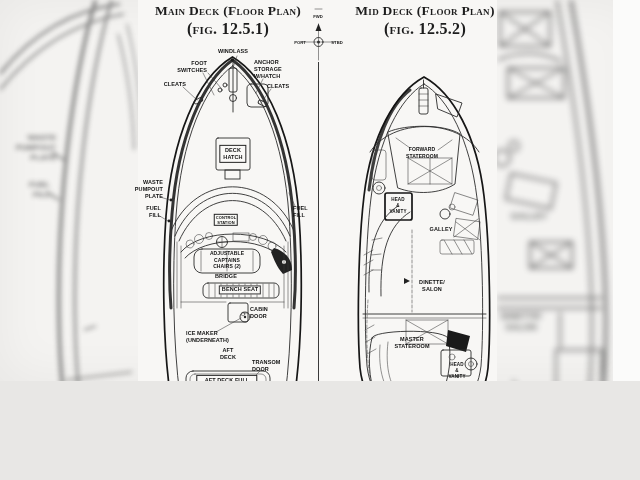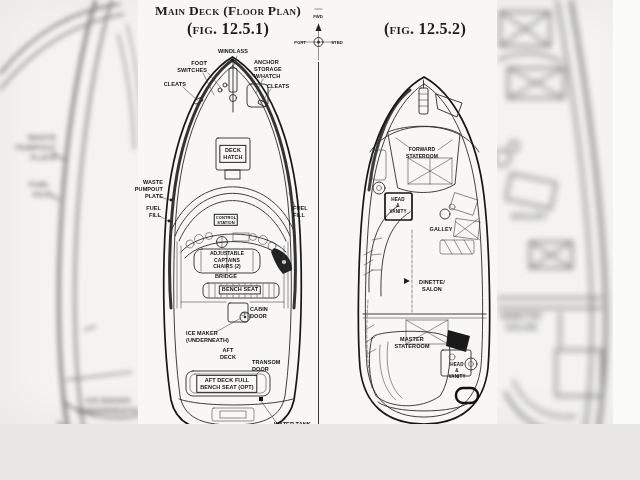--- a/index.html
+++ b/index.html
@@ -1,16 +1,16 @@
 <!DOCTYPE html>
 <html><head>
 <meta charset="utf-8">
 <style>
   html,body{margin:0;padding:0;background:#e8e7e5;}
-  .stage{position:relative;width:640px;height:424px;overflow:hidden;background:#f4f3f1;
+  .stage{position:relative;width:640px;height:381px;overflow:hidden;background:#f4f3f1;
          font-family:"Liberation Sans",sans-serif;box-shadow:inset 0 0 50px rgba(0,0,0,.05);}
   .stage svg{position:absolute;left:0;top:0;}
   
   .ln1{fill:none;stroke:#2b2b2b;stroke-width:.9;stroke-linecap:round;}
   .ln2{fill:none;stroke:#161616;stroke-width:1.7;stroke-linecap:round;}
   .ln3{fill:none;stroke:#101010;stroke-width:3;stroke-linecap:round;}
   .lnt{fill:none;stroke:#3c3c3c;stroke-width:.55;stroke-linecap:round;}
   
   .lbl{position:absolute;transform:translate(-50%,-50%);font-size:5.5px;font-weight:bold;
        color:#111;line-height:1.3;letter-spacing:.1px;text-align:center;white-space:pre-line;z-index:30;}
@@ -239,20 +239,21 @@
       <path d="M315.5 31 L318.5 23.5 L321.5 31 Z" fill="#222"></path>
       <line class="lnt" x1="302" y1="42" x2="335" y2="42"></line>
       <circle class="ln1" cx="318.5" cy="42" r="4.5" fill="#e8e7e5"></circle>
       <circle cx="318.5" cy="42" r="1.5" fill="#333"></circle>
       <line x1="318.5" y1="62" x2="318.5" y2="479" stroke="#3a3a3a" stroke-width="1"></line>
     </g>
   </svg>
 
   <div class="title" style="left:228px;top:3px">Main Deck (Floor Plan)</div>
   <div class="title fig" style="left:228px;top:20px">(fig. 12.5.1)</div>
+  <div class="title" style="left:425px;top:3px">Mid Deck (Floor Plan)</div>
   <div class="title fig" style="left:425px;top:20px">(fig. 12.5.2)</div>
 
   <div class="tiny" style="left:318px;top:16px">FWD</div>
   <div class="tiny ra" style="left:300px;top:42px">PORT</div>
   <div class="tiny la" style="left:337px;top:42px">STBD</div>
 
   <div class="lbl" style="left:233px;top:52px">WINDLASS</div>
   <div class="lbl ra" style="left:207px;top:67px">FOOT
 SWITCHES</div>
   <div class="lbl la" style="left:254px;top:70px">ANCHOR

